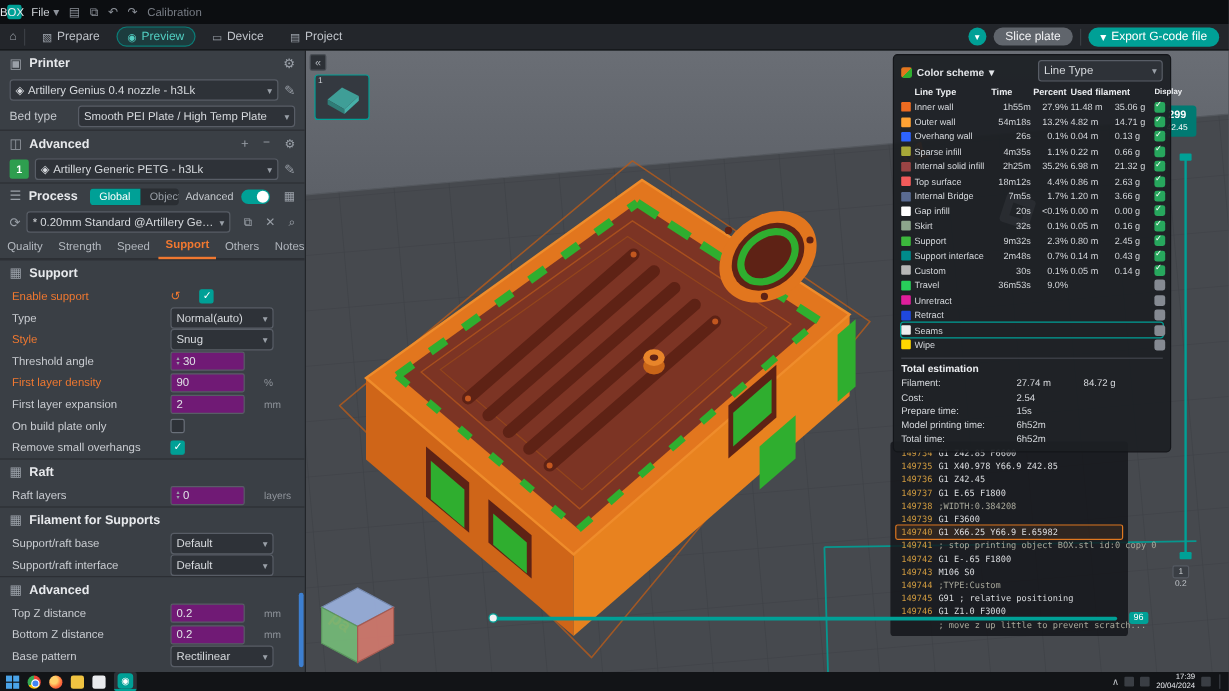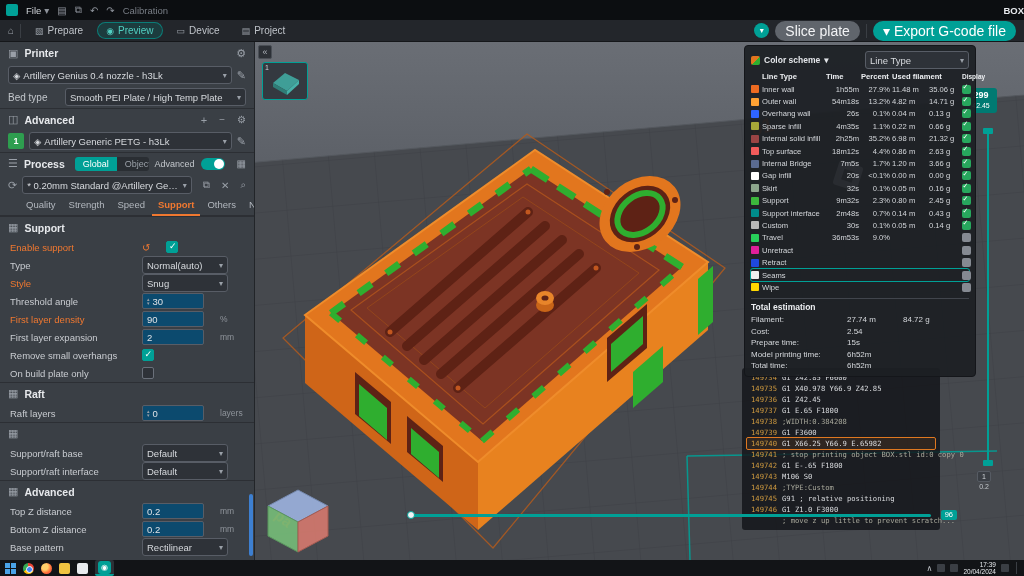--- a/index.html
+++ b/index.html
@@ -5,31 +5,31 @@
   *{box-sizing:border-box;margin:0;padding:0}
   html,body{width:1024px;height:576px;overflow:hidden;background:#3c4045;
     font-family:"Liberation Sans",sans-serif;color:#d5d8dc;font-size:10px;position:relative}
   .abs{position:absolute}
   
   .menubar{position:absolute;top:0;left:0;right:0;height:20px;background:#0c0e11;
     display:flex;align-items:center;gap:8px;padding:0 6px;z-index:40}
   .appsq{width:12px;height:12px;background:#00a096;border-radius:2px}
   .menu-item{display:flex;align-items:center;gap:3px;color:#cfd3d8;font-size:9.5px}
   .mb-ico{color:#8d929a;font-size:10px}
-  .mb-title{position:absolute;left:0;right:0;text-align:right;color:#e8eaee;font-size:9.5px;font-weight:bold;pointer-events:none}
+  .mb-title{position:absolute;left:0;right:0;text-align:left;color:#e8eaee;font-size:9.5px;font-weight:normal;pointer-events:none}
   .dim{color:#787d85}
   
   .toolbar{position:absolute;top:20px;left:0;right:0;height:22px;background:#23262b;
     border-bottom:1px solid #15171a;display:flex;align-items:center;gap:6px;padding:0 8px;z-index:40}
   .tb-tab{display:flex;align-items:center;gap:4px;color:#bfc3c9;font-size:10px;padding:2px 8px;border-radius:11px}
   .tb-tab .ti{font-size:9px;color:#9aa0a8}
   .tb-tab.active{background:rgba(0,160,150,.18);border:1px solid rgba(0,160,150,.65);color:#52cfc2}
   .tb-tab.active .ti{color:#52cfc2}
   .tb-right{margin-left:auto;display:flex;align-items:center;gap:6px}
-  .pill{border-radius:10px;padding:2px 10px;font-size:14px;display:flex;align-items:center;gap:4px}
+  .pill{border-radius:10px;padding:2px 10px;font-size:10px;display:flex;align-items:center;gap:4px}
   .pill.gray{background:#60656c;color:#f2f3f5}
   .pill.teal{background:#00a096;color:#fff}
   .circ{width:15px;height:15px;border-radius:50%;background:#00a096;color:#fff;display:flex;
     align-items:center;justify-content:center;font-size:8px}
   .vsep{width:1px;height:14px;background:#3a3e44}
   
   .sidebar{position:absolute;top:42px;left:0;width:255px;bottom:16px;background:#3a3f45;
     border-right:1px solid #222529;z-index:30;overflow:hidden}
   .sec-h{height:22px;display:flex;align-items:center;gap:6px;padding:0 8px;border-top:1px solid #2c2f34}
   .sec-h:first-child{border-top:none}
@@ -44,27 +44,27 @@
   .dd .dd-car{color:#9aa0a8;font-size:8px}
   .grow{flex:1}
   .chip{width:16px;height:16px;background:#2e9e4f;border-radius:2px;color:#fff;font-weight:bold;
     font-size:9px;display:flex;align-items:center;justify-content:center;flex:none}
   .seg{display:flex;background:#2a2e33;border-radius:3px;overflow:hidden;font-size:9px;margin-left:4px}
   .seg .on{background:#00a096;color:#fff;padding:2px 8px}
   .seg .off{color:#9aa0a8;padding:2px 8px}
   .advlab{margin-left:auto;font-size:9px;color:#c3c7cc}
   .tgl{width:24px;height:12px;border-radius:6px;background:#00a096;position:relative;flex:none}
   .tgl::after{content:"";position:absolute;right:1px;top:1px;width:10px;height:10px;border-radius:50%;background:#fff}
-  .tabs{height:20px;display:flex;gap:1px;padding:0 20px;border-bottom:1px solid #2c2f34;align-items:flex-start}
+  .tabs{height:20px;display:flex;gap:1px;padding:0 0;border-bottom:1px solid #2c2f34;align-items:center}
   .tab{font-size:9.5px;color:#b3b8bf;padding:3px 6px 4px}
   .tab.active{color:#f07830;border-bottom:2px solid #f07830;font-weight:bold}
   .prow{display:flex;align-items:center;height:18px;padding:0 8px 0 10px;gap:16px}
   .plbl{width:116px;flex:none;font-size:9.5px;color:#c9ccd1;white-space:nowrap;overflow:hidden}
   .plbl.accent{color:#f07830}
-  .inp{height:16px;background:#0c4a6e;border:1px solid #585d66;border-radius:2px;color:#dfe2e6;
+  .inp{height:16px;background:#701a75;border:1px solid #585d66;border-radius:2px;color:#dfe2e6;
     font-size:9.5px;display:flex;align-items:center;padding:0 4px;gap:3px}
   .inp.w62{width:62px}.dd.w86{width:86px}
   .spin-ar{display:flex;flex-direction:column;font-size:5px;line-height:4px;color:#9aa0a8}
   .unit{font-size:8.5px;color:#8f949b}
   .chk{width:12px;height:12px;border-radius:2px;flex:none;background:#2e3238;border:1px solid #6a707a;position:relative}
   .chk.on{background:#00a096;border-color:#00a096}
   .chk.on::after{content:"✓";position:absolute;left:1.5px;top:-1px;color:#fff;font-size:9px}
   .reseti{color:#f07830;font-size:10px}
   .sb-scroll{position:absolute;right:1px;bottom:4px;width:4px;height:62px;border-radius:2px;background:#3d7fd0}
   
@@ -74,21 +74,21 @@
   .collapse-btn{position:absolute;left:3px;top:3px;width:14px;height:14px;background:#2c3036;border:1px solid #4a4f56;
     border-radius:2px;color:#aeb3ba;font-size:9px;display:flex;align-items:center;justify-content:center}
   .thumb{position:absolute;left:7px;top:20px;width:46px;height:38px;background:#343940;border:1px solid #00a096;
     border-radius:3px;padding:2px}
   .thumb .tn{position:absolute;left:2px;top:1px;font-size:7px;color:#cfd3d8}
   .plate-partial{position:absolute;left:20px;top:468px;color:#c2571f;font-weight:bold;font-size:15px;
     transform:rotate(38deg);opacity:.9}
   
   .legend{position:absolute;right:48px;top:3px;width:232px;background:rgba(28,31,36,.93);
     border:1px solid #14161a;border-radius:4px;padding:4px 6px;z-index:20}
-  .lg-top{display:flex;align-items:center;gap:4px;height:20px}
+  .lg-top{display:flex;gap:4px;height:20px}
   .lg-cs{display:flex;align-items:center;gap:4px;color:#e3e5e9;font-size:8.5px;font-weight:bold}
   .cs-ico{width:9px;height:9px;border-radius:2px;background:linear-gradient(135deg,#e2761e 50%,#2fae2f 50%)}
   .lg-dd{margin-left:auto;width:104px}
   .lg-head,.lr{display:grid;grid-template-columns:9px 62px 33px 29px 35px 31px 11px;column-gap:2px;
     align-items:center;height:12.4px;font-size:7.6px}
   .lg-head{font-weight:bold;color:#eceef1;height:13px}
   .lg-head .uf{grid-column:span 2}
   .lr{color:#d4d7db}
   .lr.hl{outline:1px solid #00a096;border-radius:2px}
   .sw{width:8px;height:8px;border-radius:1px}
@@ -302,46 +302,47 @@
     <span class="unit">%</span>
   </div>
   <div class="prow">
     <span class="plbl">First layer expansion</span>
     <div class="inp w62">
       <span>2</span>
       </div>
     <span class="unit">mm</span>
   </div>
   <div class="prow">
+    <span class="plbl">On build plate only</span>
+    <span class="chk"></span>
+  </div>
+  <div class="prow">
     <span class="plbl">Remove small overhangs</span>
     <span class="chk on"></span>
-  </div>
-  <div class="prow">
-    <span class="plbl">On build plate only</span>
-    <span class="chk"></span>
   </div>
 
   <div class="sec-h">
     <span class="hico">▦</span>
     <span class="sec-t">Raft</span>
   </div>
   <div class="prow">
     <span class="plbl">Raft layers</span>
     <div class="inp w62">
       <span class="spin-ar">
           <span>▴</span>
           <span>▾</span>
         </span>
       <span>0</span>
       </div>
     <span class="unit">layers</span>
   </div>
 
   <div class="sec-h">
     <span class="hico">▦</span>
+    <span class="sec-t">Filament for Supports</span>
   </div>
   <div class="prow">
     <span class="plbl">Support/raft base</span>
     <div class="dd w86">
       <span class="dd-txt">Default</span>
       <span class="dd-car">▾</span>
       </div>
   </div>
   <div class="prow">
     <span class="plbl">Support/raft interface</span>

